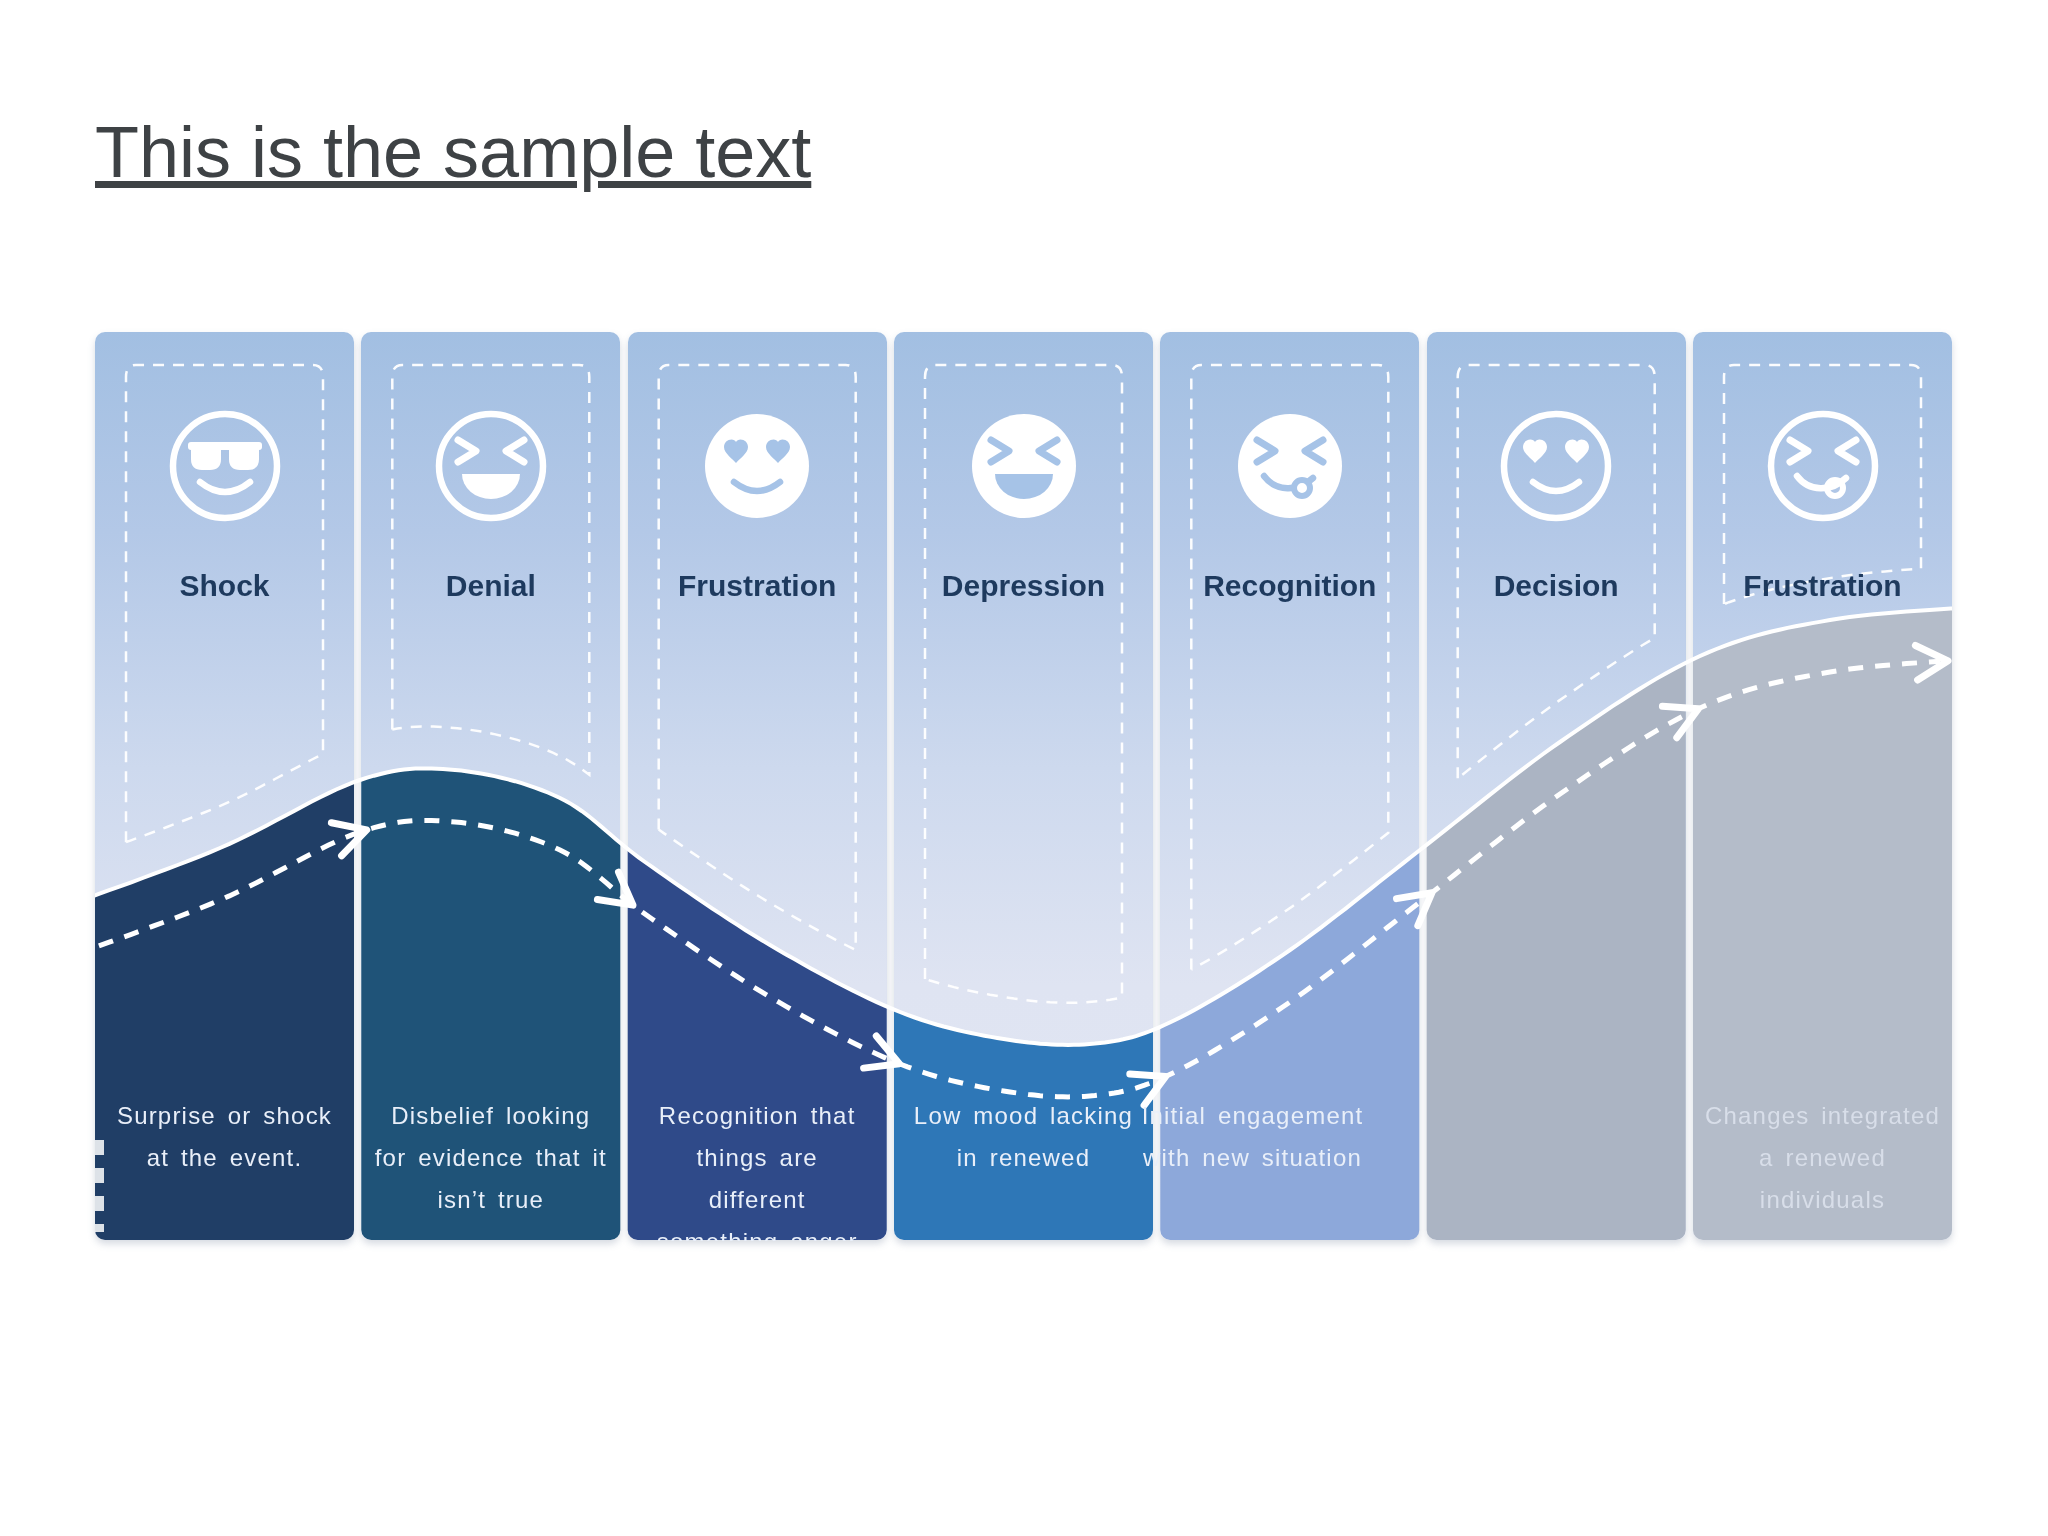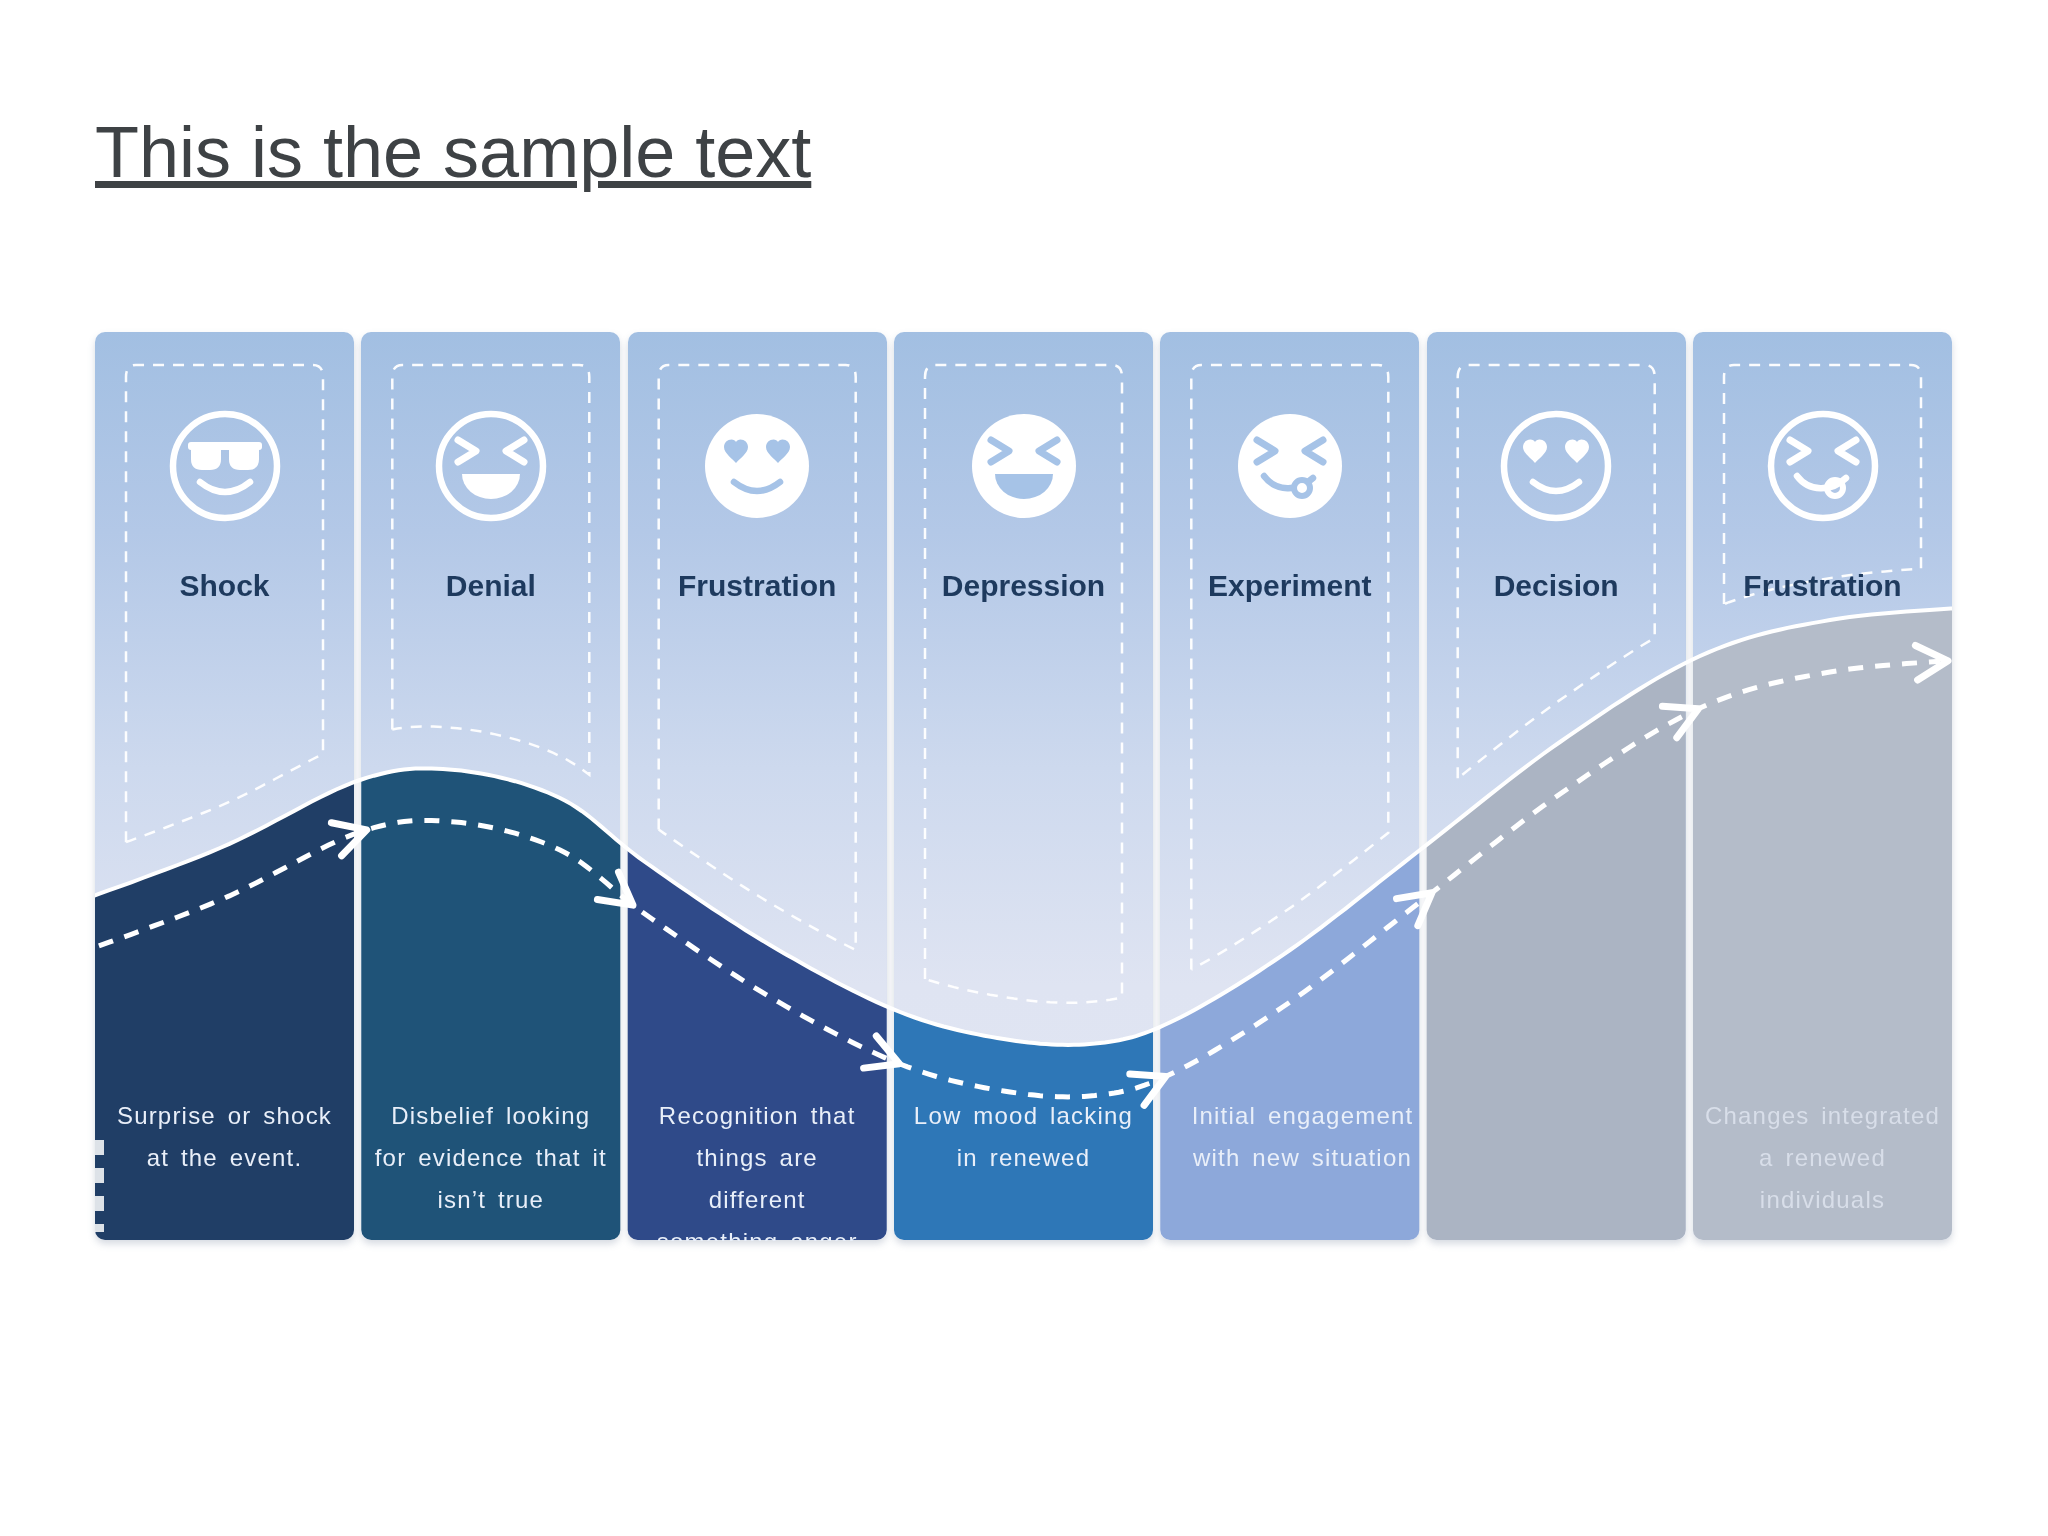--- a/index.html
+++ b/index.html
@@ -159,22 +159,22 @@
       <div class="ln">Low mood lacking</div>
       <div class="ln">in renewed</div>
     </div>
     <svg class="ov" style="left:1129.8px;top:69px" width="130" height="130" viewBox="-65 -65 130 130">
       <circle r="52" fill="#fff"></circle>
       <path d="M-33,-26 L-15,-15 L-33,-4" fill="none" stroke="#a6c3e7" stroke-width="7" stroke-linecap="round" stroke-linejoin="round"></path>
       <path d="M33,-26 L15,-15 L33,-4" fill="none" stroke="#a6c3e7" stroke-width="7" stroke-linecap="round" stroke-linejoin="round"></path>
       <path d="M-26,10 C-14,26 8,26 23,12" fill="none" stroke="#a6c3e7" stroke-width="6.5" stroke-linecap="round"></path>
       <circle cx="12" cy="22" r="8" fill="#fff" stroke="#a6c3e7" stroke-width="6"></circle>
     </svg>
-    <div class="ov label" style="left:1065.3px">Experiment</div>
-    <div class="ov desc" style="left:1078px">
+    <div class="ov label" style="left:1065.3px">Recognition</div>
+    <div class="ov desc" style="left:1028px">
       <div class="ln">Initial engagement</div>
       <div class="ln">with new situation</div>
     </div>
     <svg class="ov" style="left:1396.2px;top:69px" width="130" height="130" viewBox="-65 -65 130 130">
       <circle r="52" fill="none" stroke="#fff" stroke-width="6.5"></circle>
       <path d="M0,5 C-3,1 -12,-4.5 -12,-11 C-12,-15.5 -8.5,-18.5 -4.5,-18.5 C-2.5,-18.5 -0.7,-17.5 0,-16 C0.7,-17.5 2.5,-18.5 4.5,-18.5 C8.5,-18.5 12,-15.5 12,-11 C12,-4.5 3,1 0,5 Z" transform="translate(-21,-8)" fill="#fff"></path>
       <path d="M0,5 C-3,1 -12,-4.5 -12,-11 C-12,-15.5 -8.5,-18.5 -4.5,-18.5 C-2.5,-18.5 -0.7,-17.5 0,-16 C0.7,-17.5 2.5,-18.5 4.5,-18.5 C8.5,-18.5 12,-15.5 12,-11 C12,-4.5 3,1 0,5 Z" transform="translate(21,-8)" fill="#fff"></path>
       <path d="M-23,16 Q0,34 23,16" fill="none" stroke="#fff" stroke-width="6.5" stroke-linecap="round"></path>
     </svg>
     <div class="ov label" style="left:1331.7px">Decision</div>

